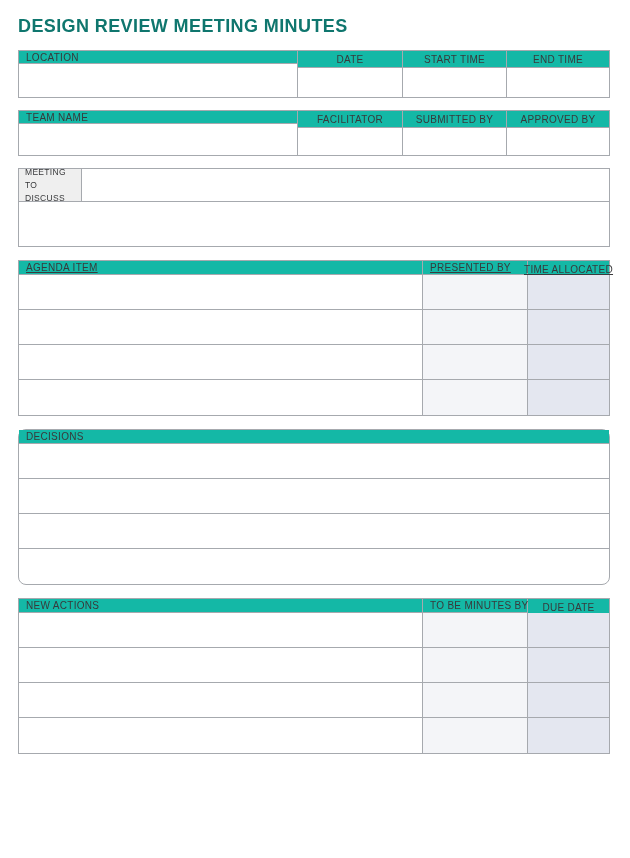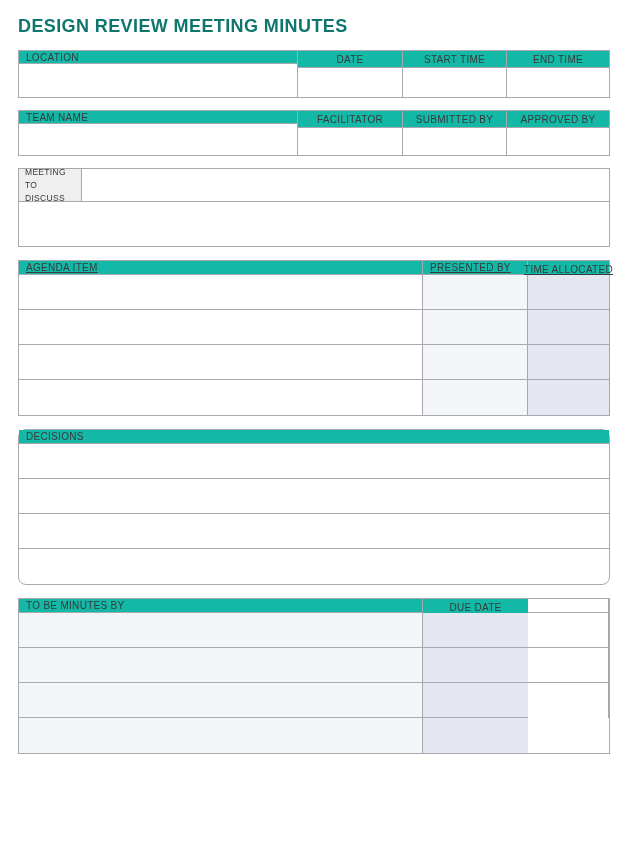--- a/index.html
+++ b/index.html
@@ -126,20 +126,21 @@
 
     <div class="tbl tbl-decisions">
       <div class="cell hdr b-b">DECISIONS</div>
       <div class="cell b-b"></div>
       <div class="cell b-b"></div>
       <div class="cell b-b"></div>
       <div class="cell"></div>
     </div>
 
     <div class="tbl tbl-actions">
+      <div class="cell hdr b-r b-b">NEW ACTIONS</div>
       <div class="cell hdr b-r b-b">TO BE MINUTES BY</div>
       <div class="cell hdr center b-b">DUE DATE</div>
 
       <div class="cell b-r b-b"></div>
       <div class="cell cell-light b-r b-b"></div>
       <div class="cell cell-accent b-b"></div>
 
       <div class="cell b-r b-b"></div>
       <div class="cell cell-light b-r b-b"></div>
       <div class="cell cell-accent b-b"></div>

